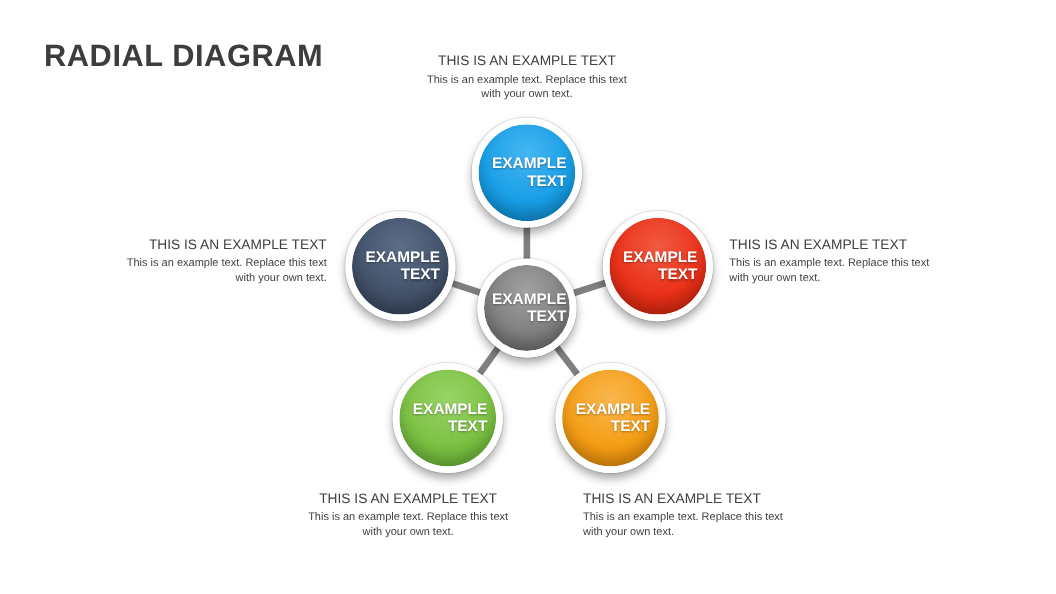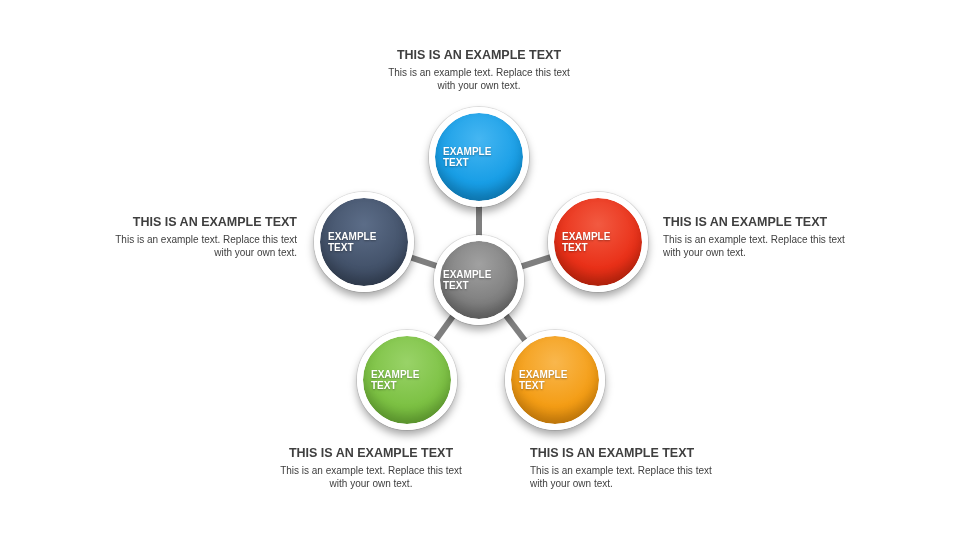--- a/index.html
+++ b/index.html
@@ -23,28 +23,28 @@
     background-clip: padding-box;
     box-shadow: inset 0 -8px 12px rgba(0,0,0,0.18),
                 0 0 0 1px rgba(0,0,0,0.10),
                 0 5px 9px rgba(0,0,0,0.35);
     display: flex; align-items: center; justify-content: center;
   }
   .node.satellite { width: 88px; height: 88px; }
   .node.hub { width: 78px; height: 78px; }
   .node-label {
     width: 72px;
-    text-align: left;
+    text-align: right;
     color: #ffffff;
-    font-size: 10px; font-weight: 700; line-height: 1.12;
+    font-size: 14px; font-weight: 700; line-height: 1.12;
     text-shadow: 0 1px 2px rgba(0,0,0,0.35);
   }
   .callout { position: absolute; }
   .callout-heading {
-    font-size: 12.5px; font-weight: 700; color: #3f3f3f;
+    font-size: 12.5px; font-weight: 400; color: #3f3f3f;
     margin: 0 0 2px 0; line-height: 1.25;
   }
   .callout-body {
     font-size: 10px; color: #404040; line-height: 1.3; margin: 0;
   }
   .callout.align-center { text-align: center; }
   .callout.align-right  { text-align: right; }
   .callout.align-left   { text-align: left; }
   .callout-top          { left: 349px; top: 48px;  width: 260px; }
   .callout-top .callout-body { max-width: 196px; margin: 0 auto; }
@@ -57,20 +57,21 @@
   .pos-right        { left: 548px; top: 192px; }
   .pos-bottom-left  { left: 357px; top: 330px; }
   .pos-bottom-right { left: 505px; top: 330px; }
   .pos-hub          { left: 434px; top: 235px; }
 </style>
 </head>
 <body>
 
 <div class="slide">
 
+  <h1 class="slide-title">RADIAL DIAGRAM</h1>
 
   <svg class="connectors" width="960" height="540" viewBox="0 0 960 540">
     <g fill="none" stroke-width="6" stroke="#7f7f7f">
       <line x1="479" y1="280" x2="479" y2="157"></line>
       <line x1="479" y1="280" x2="598" y2="242"></line>
       <line x1="479" y1="280" x2="364" y2="242"></line>
       <line x1="479" y1="280" x2="407" y2="380"></line>
       <line x1="479" y1="280" x2="555" y2="380"></line>
     </g>
   </svg>

